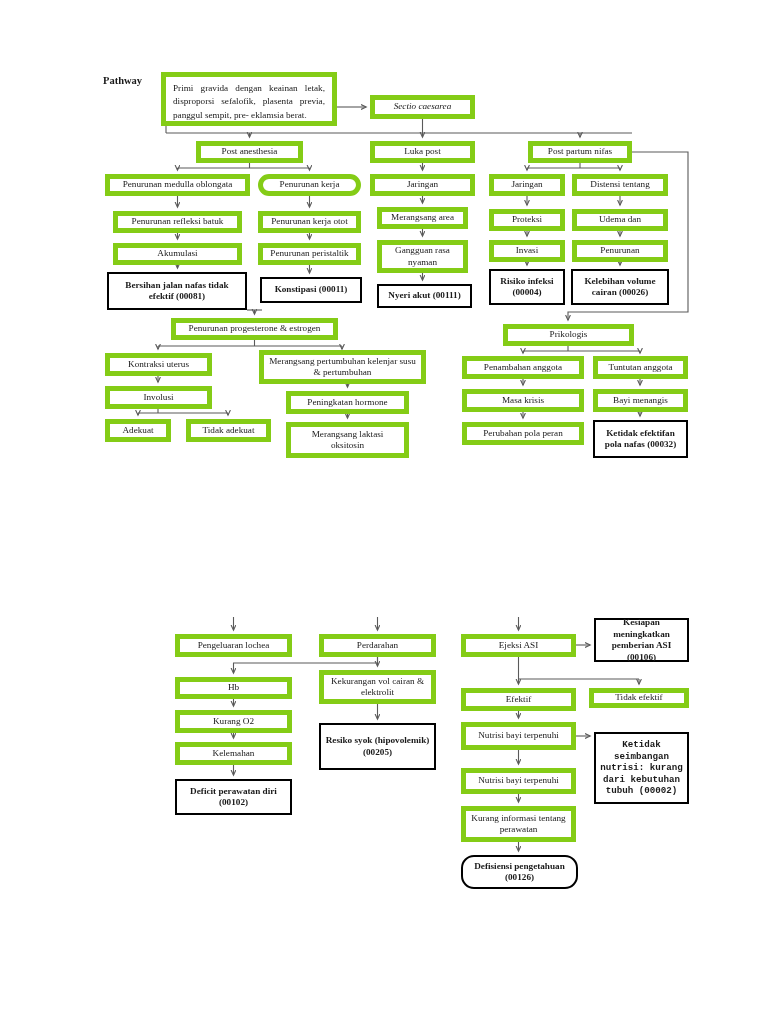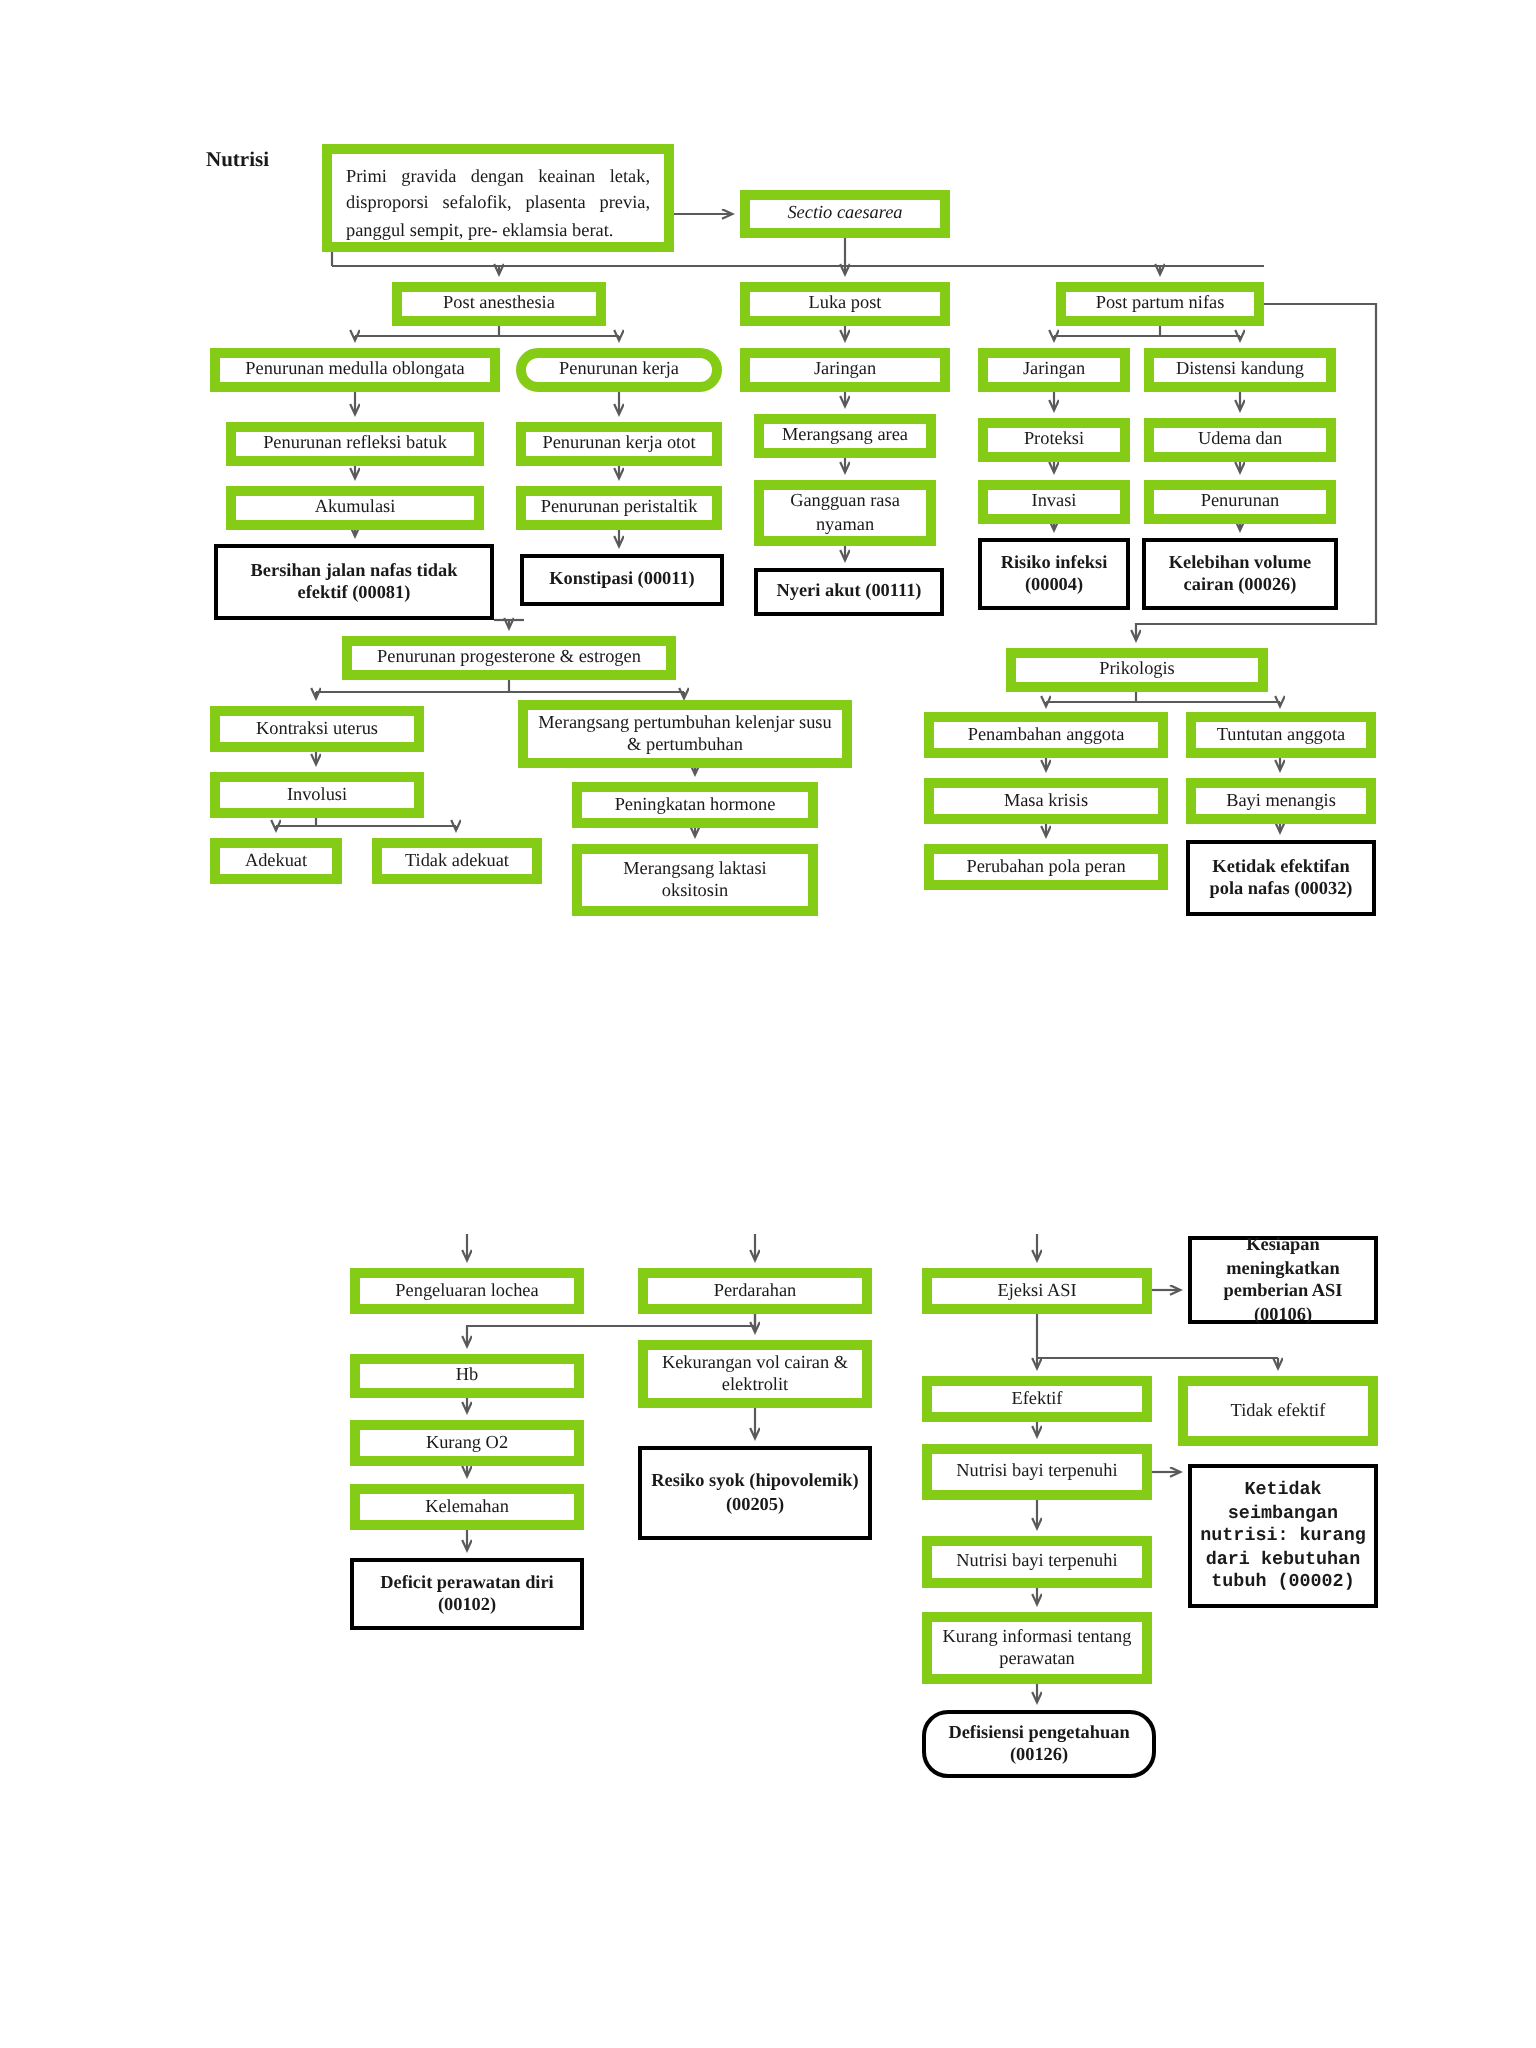--- a/index.html
+++ b/index.html
@@ -71,21 +71,21 @@
     stroke: #5a5a5a;
     stroke-width: 1.1;
     fill: none;
   }
 </style>
 </head>
 <body>
 
 <div id="canvas">
 
-  <div class="pathway-label">Nutrisi</div>
+  <div class="pathway-label">Pathway</div>
 
   <svg class="wires" viewBox="0 0 768 1024">
     <defs>
       <marker id="ah" markerWidth="7" markerHeight="7" refX="5.4" refY="2.6" orient="auto" markerUnits="userSpaceOnUse">
         <path d="M0.4,0.2 L5.6,2.6 L0.4,5.0" fill="none" stroke="#5a5a5a" stroke-width="1.1"></path>
       </marker>
     </defs>
 
     <line x1="337" y1="107" x2="366" y2="107" marker-end="url(#ah)"></line>
 
@@ -194,21 +194,21 @@
   <div id="nodes">
       <div class="node para" style="left: 161px; top: 72px; width: 176px; height: 54px;">Primi gravida dengan keainan letak, disproporsi sefalofik, plasenta previa, panggul sempit, pre- eklamsia berat.</div>
       <div class="node italic" style="left: 370px; top: 95px; width: 105px; height: 24px;">Sectio caesarea</div>
       <div class="node" style="left: 196px; top: 141px; width: 107px; height: 22px;">Post anesthesia</div>
       <div class="node" style="left: 370px; top: 141px; width: 105px; height: 22px;">Luka post</div>
       <div class="node" style="left: 528px; top: 141px; width: 104px; height: 22px;">Post partum nifas</div>
       <div class="node" style="left: 105px; top: 174px; width: 145px; height: 22px;">Penurunan medulla oblongata</div>
       <div class="node" style="left: 258px; top: 174px; width: 103px; height: 22px; border-radius: 11px;">Penurunan kerja</div>
       <div class="node" style="left: 370px; top: 174px; width: 105px; height: 22px;">Jaringan</div>
       <div class="node" style="left: 489px; top: 174px; width: 76px; height: 22px;">Jaringan</div>
-      <div class="node" style="left: 572px; top: 174px; width: 96px; height: 22px;">Distensi kandung</div>
+      <div class="node" style="left: 572px; top: 174px; width: 96px; height: 22px;">Distensi tentang</div>
       <div class="node" style="left: 113px; top: 211px; width: 129px; height: 22px;">Penurunan refleksi batuk</div>
       <div class="node" style="left: 258px; top: 211px; width: 103px; height: 22px;">Penurunan kerja otot</div>
       <div class="node" style="left: 377px; top: 207px; width: 91px; height: 22px;">Merangsang area</div>
       <div class="node" style="left: 489px; top: 209px; width: 76px; height: 22px;">Proteksi</div>
       <div class="node" style="left: 572px; top: 209px; width: 96px; height: 22px;">Udema dan</div>
       <div class="node" style="left: 113px; top: 243px; width: 129px; height: 22px;">Akumulasi</div>
       <div class="node" style="left: 258px; top: 243px; width: 103px; height: 22px;">Penurunan peristaltik</div>
       <div class="node" style="left: 377px; top: 240px; width: 91px; height: 33px;">Gangguan rasa nyaman</div>
       <div class="node" style="left: 489px; top: 240px; width: 76px; height: 22px;">Invasi</div>
       <div class="node" style="left: 572px; top: 240px; width: 96px; height: 22px;">Penurunan</div>
@@ -232,21 +232,21 @@
       <div class="node" style="left: 286px; top: 422px; width: 123px; height: 36px;">Merangsang laktasi oksitosin</div>
       <div class="node" style="left: 462px; top: 422px; width: 122px; height: 23px;">Perubahan pola peran</div>
       <div class="node thick" style="left: 593px; top: 420px; width: 95px; height: 38px;">Ketidak efektifan pola nafas (00032)</div>
       <div class="node" style="left: 175px; top: 634px; width: 117px; height: 23px;">Pengeluaran lochea</div>
       <div class="node" style="left: 319px; top: 634px; width: 117px; height: 23px;">Perdarahan</div>
       <div class="node" style="left: 461px; top: 634px; width: 115px; height: 23px;">Ejeksi ASI</div>
       <div class="node thick" style="left: 594px; top: 618px; width: 95px; height: 44px;">Kesiapan meningkatkan pemberian ASI (00106)</div>
       <div class="node" style="left: 175px; top: 677px; width: 117px; height: 22px;">Hb</div>
       <div class="node" style="left: 319px; top: 670px; width: 117px; height: 34px;">Kekurangan vol cairan &amp; elektrolit</div>
       <div class="node" style="left: 461px; top: 688px; width: 115px; height: 23px;">Efektif</div>
-      <div class="node" style="left: 589px; top: 688px; width: 100px; height: 35px;">Tidak efektif</div>
+      <div class="node" style="left: 589px; top: 688px; width: 100px; height: 20px;">Tidak efektif</div>
       <div class="node" style="left: 175px; top: 710px; width: 117px; height: 23px;">Kurang O2</div>
       <div class="node thick" style="left: 319px; top: 723px; width: 117px; height: 47px;">Resiko syok (hipovolemik) (00205)</div>
       <div class="node" style="left: 461px; top: 722px; width: 115px; height: 28px;">Nutrisi bayi terpenuhi</div>
       <div class="node thick" style="left: 594px; top: 732px; width: 95px; height: 72px; font-family: Liberation Mono, monospace;">Ketidak seimbangan nutrisi: kurang dari kebutuhan tubuh (00002)</div>
       <div class="node" style="left: 175px; top: 742px; width: 117px; height: 23px;">Kelemahan</div>
       <div class="node" style="left: 461px; top: 768px; width: 115px; height: 26px;">Nutrisi bayi terpenuhi</div>
       <div class="node thick" style="left: 175px; top: 779px; width: 117px; height: 36px;">Deficit perawatan diri (00102)</div>
       <div class="node" style="left: 461px; top: 806px; width: 115px; height: 36px;">Kurang informasi tentang perawatan</div>
       <div class="node thick" style="left: 461px; top: 855px; width: 117px; height: 34px; border-radius: 13px;">Defisiensi pengetahuan (00126)</div>
     </div>

